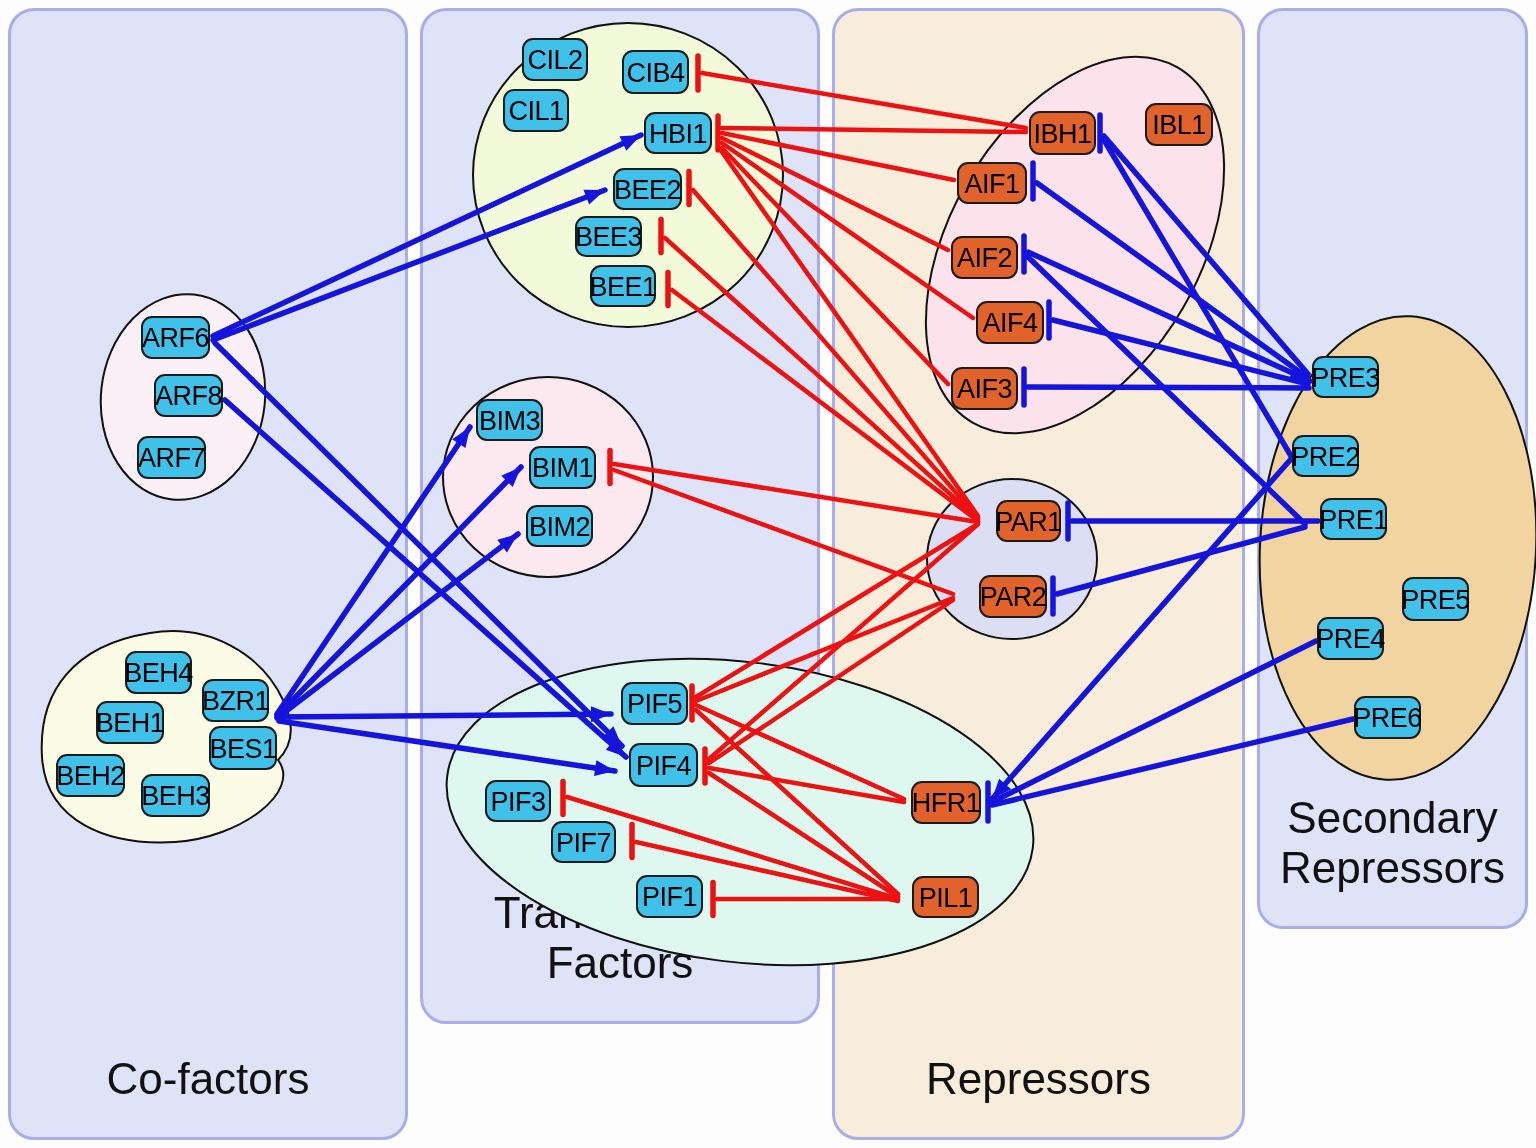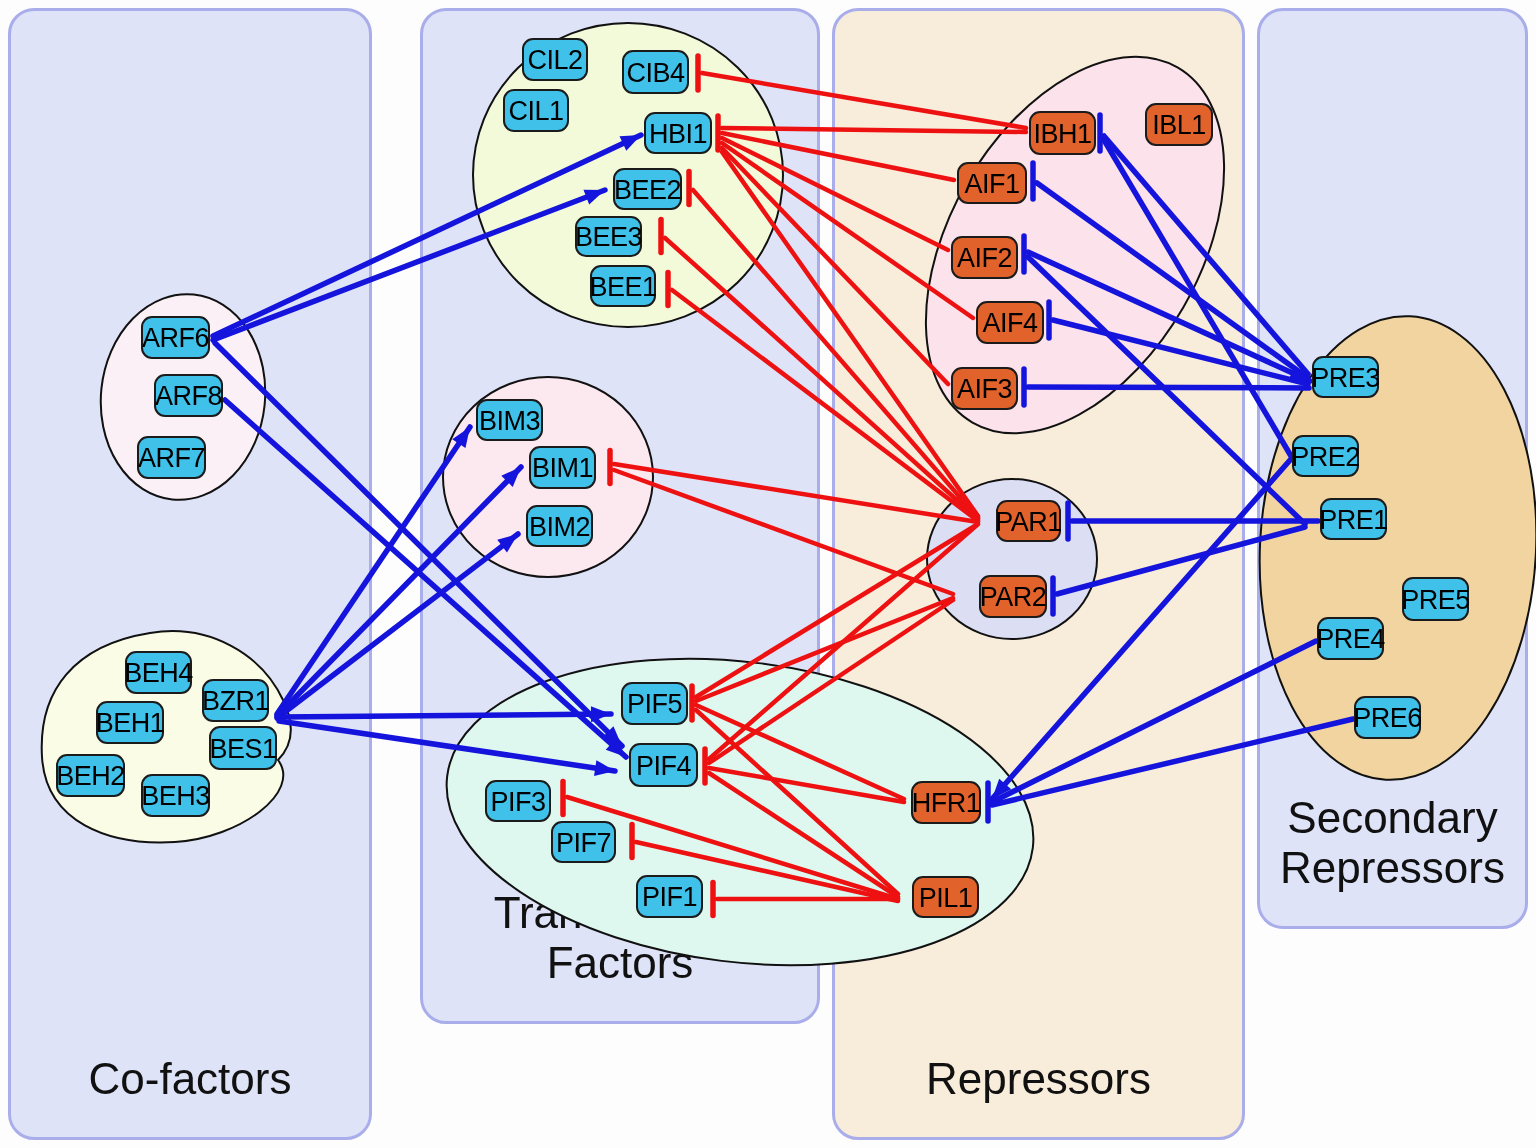--- a/index.html
+++ b/index.html
@@ -8,21 +8,21 @@
   .panel{position:absolute;border:3px solid #a9aeea;border-radius:26px;box-sizing:border-box;}
   .panel-title{position:absolute;left:0;right:0;bottom:34px;text-align:center;
                font-size:44px;line-height:1.12;color:#111;}
   svg{position:absolute;left:0;top:0;}
   .node-label{font-size:27px;font-weight:500;fill:#000;letter-spacing:-0.5px;}
 </style>
 </head>
 <body>
 
 <div id="stage">
-    <div class="panel" style="left: 8px; top: 8px; width: 364px; height: 1132px; background: rgb(222, 227, 248); border-color: rgb(169, 174, 234);">
+    <div class="panel" style="left: 8px; top: 8px; width: 400px; height: 1132px; background: rgb(222, 227, 248); border-color: rgb(169, 174, 234);">
       <div class="panel-title">Co-factors</div>
     </div>
     <div class="panel" style="left: 420px; top: 8px; width: 400px; height: 1016px; background: rgb(222, 227, 248); border-color: rgb(169, 174, 234);">
       <div class="panel-title">Transcription Factors</div>
     </div>
     <div class="panel" style="left: 832px; top: 8px; width: 413px; height: 1132px; background: rgb(248, 236, 219); border-color: rgb(169, 174, 234);">
       <div class="panel-title">Repressors</div>
     </div>
     <div class="panel" style="left: 1257px; top: 8px; width: 271px; height: 921px; background: rgb(222, 227, 248); border-color: rgb(169, 174, 234);">
       <div class="panel-title">Secondary Repressors</div>

